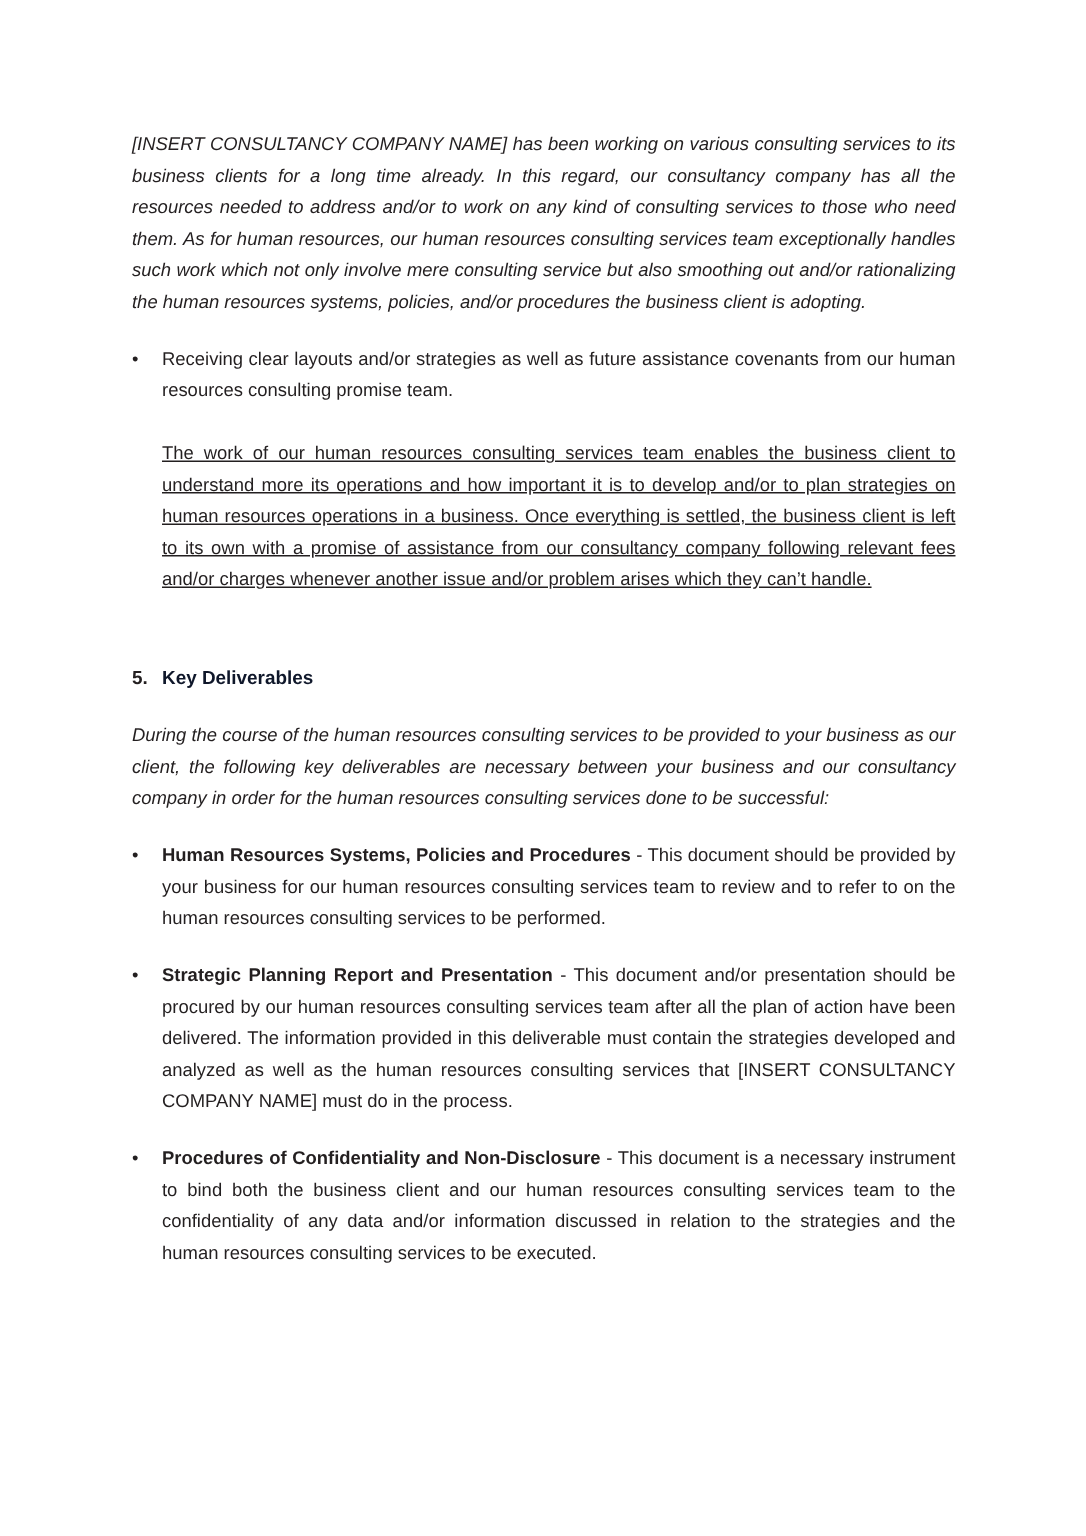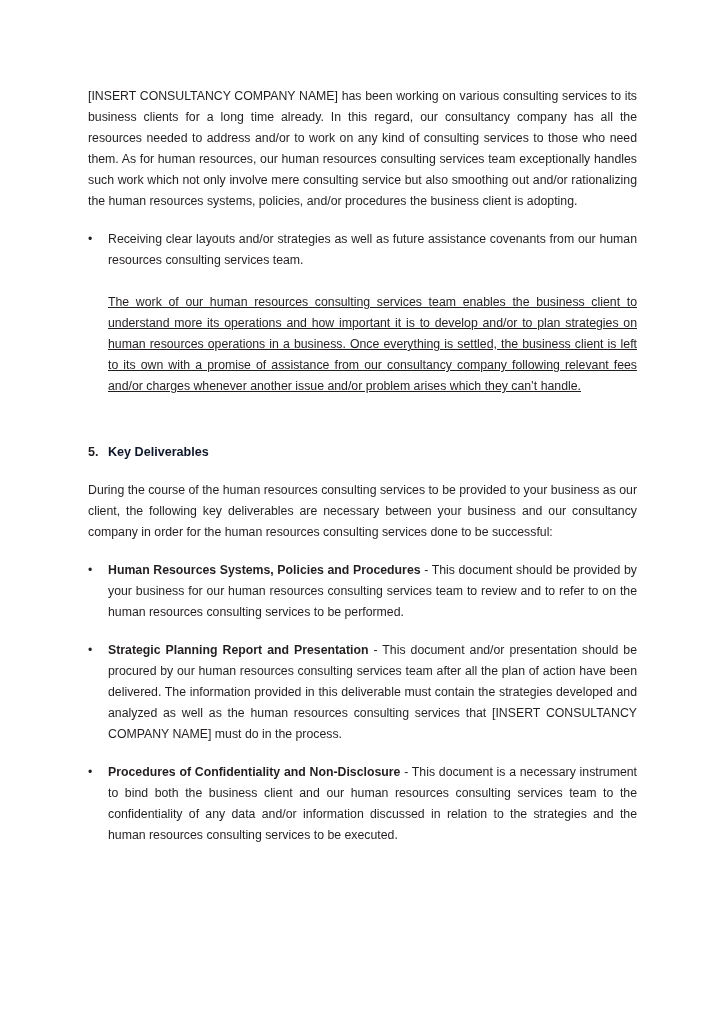--- a/index.html
+++ b/index.html
@@ -33,20 +33,21 @@
     text-justify: inter-word;
     margin: 0;
     color: #231f20;
     hyphens: none;
   }
 
   
   .para-outer {
     margin-left: 0;
     margin-right: 0;
+    font-style: italic;
   }
 
   
   .para-indent {
     margin-left: 20px;
     text-decoration: underline;
   }
 
   
   .bullet-row {
@@ -110,21 +111,21 @@
 <body>
 
 <div class="page">
 
   <p class="para para-outer">[INSERT CONSULTANCY COMPANY NAME] has been working on various consulting services to its business clients for a long time already. In this regard, our consultancy company has all the resources needed to address and/or to work on any kind of consulting services to those who need them. As for human resources, our human resources consulting services team exceptionally handles such work which not only involve mere consulting service but also smoothing out and/or rationalizing the human resources systems, policies, and/or procedures the business client is adopting.</p>
 
   <div class="gap-para"></div>
 
   <div class="bullet-row">
     <span class="bullet-mark">•</span>
-    <p class="bullet-text">Receiving clear layouts and/or strategies as well as future assistance covenants from our human resources consulting services team.</p>
+    <p class="bullet-text">Receiving clear layouts and/or strategies as well as future assistance covenants from our human resources consulting promise team.</p>
   </div>
 
   <div class="gap-block"></div>
 
   <p class="para para-indent">The work of our human resources consulting services team enables the business client to understand more its operations and how important it is to develop and/or to plan strategies on human resources operations in a business. Once everything is settled, the business client is left to its own with a promise of assistance from our consultancy company following relevant fees and/or charges whenever another issue and/or problem arises which they can’t handle.</p>
 
   <div class="gap-heading"></div>
 
   <div class="heading-row">
     <span class="heading-num">5.</span>

